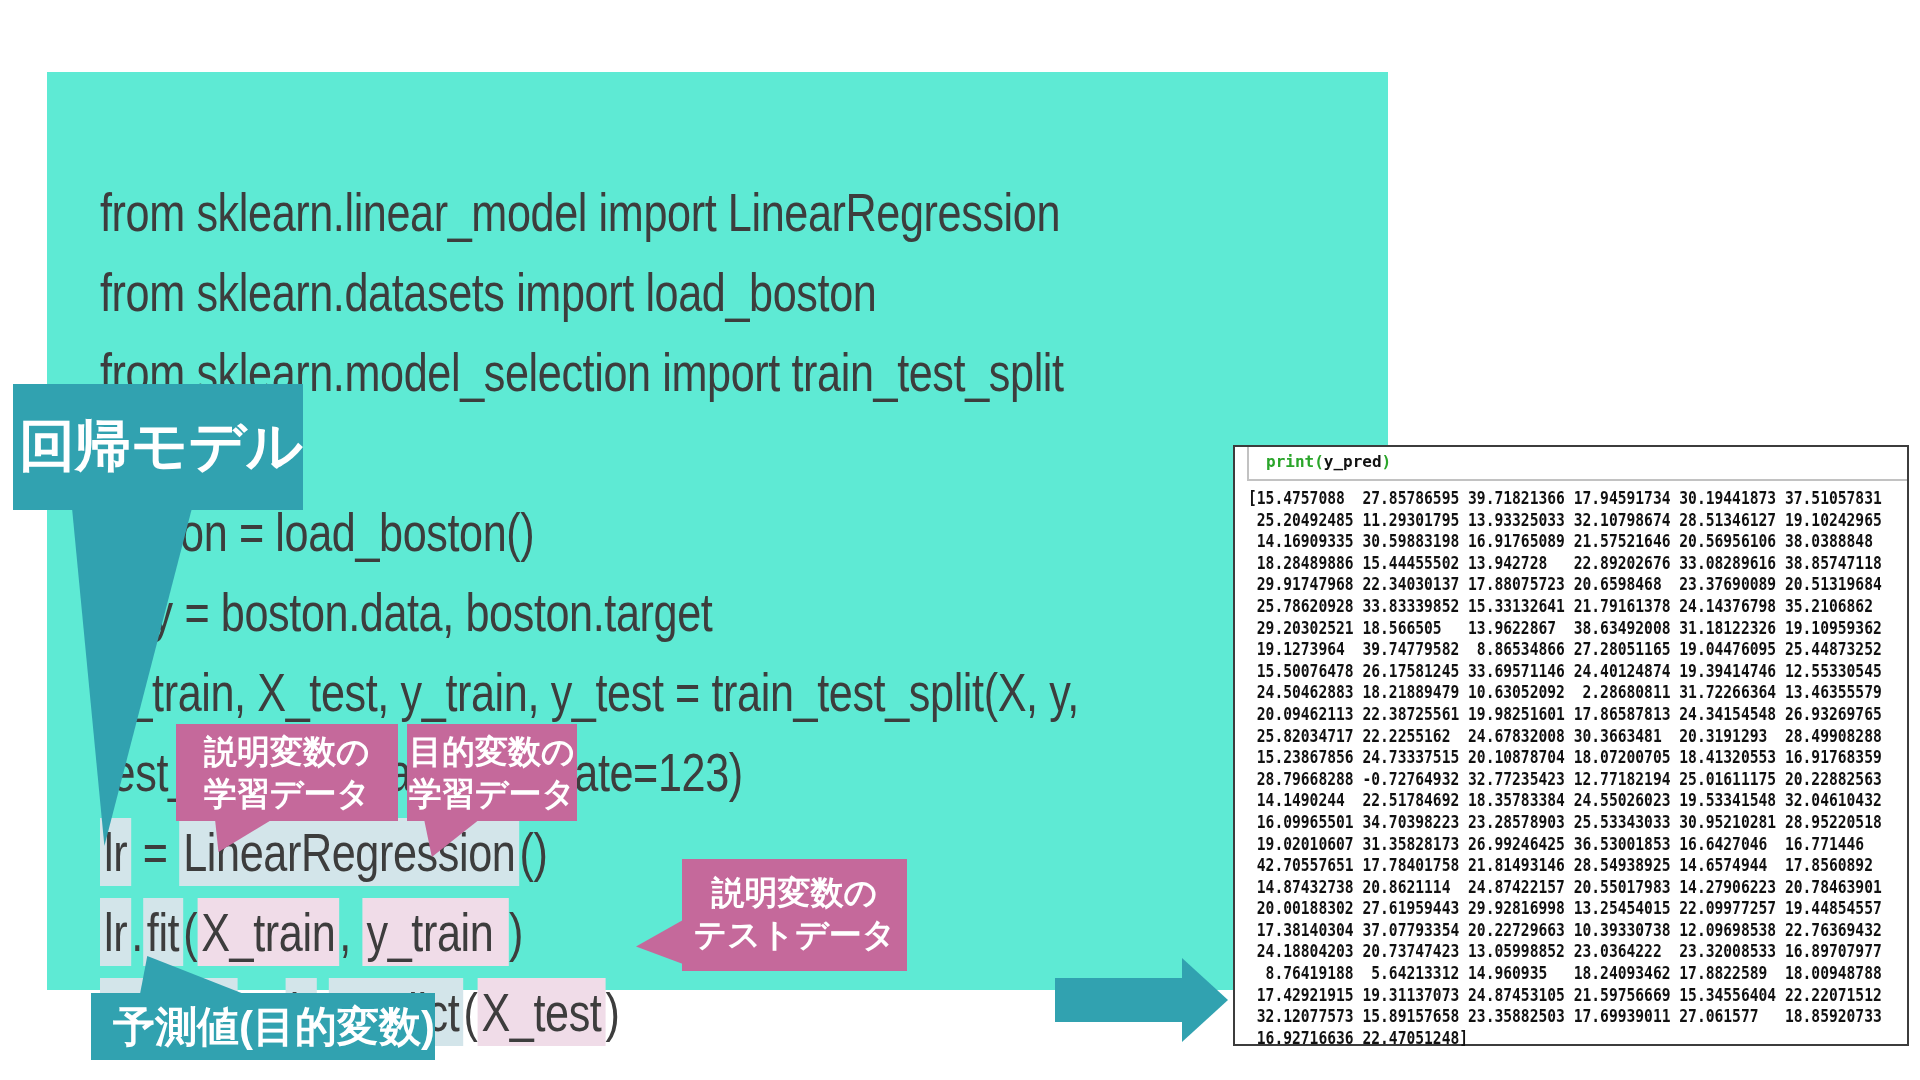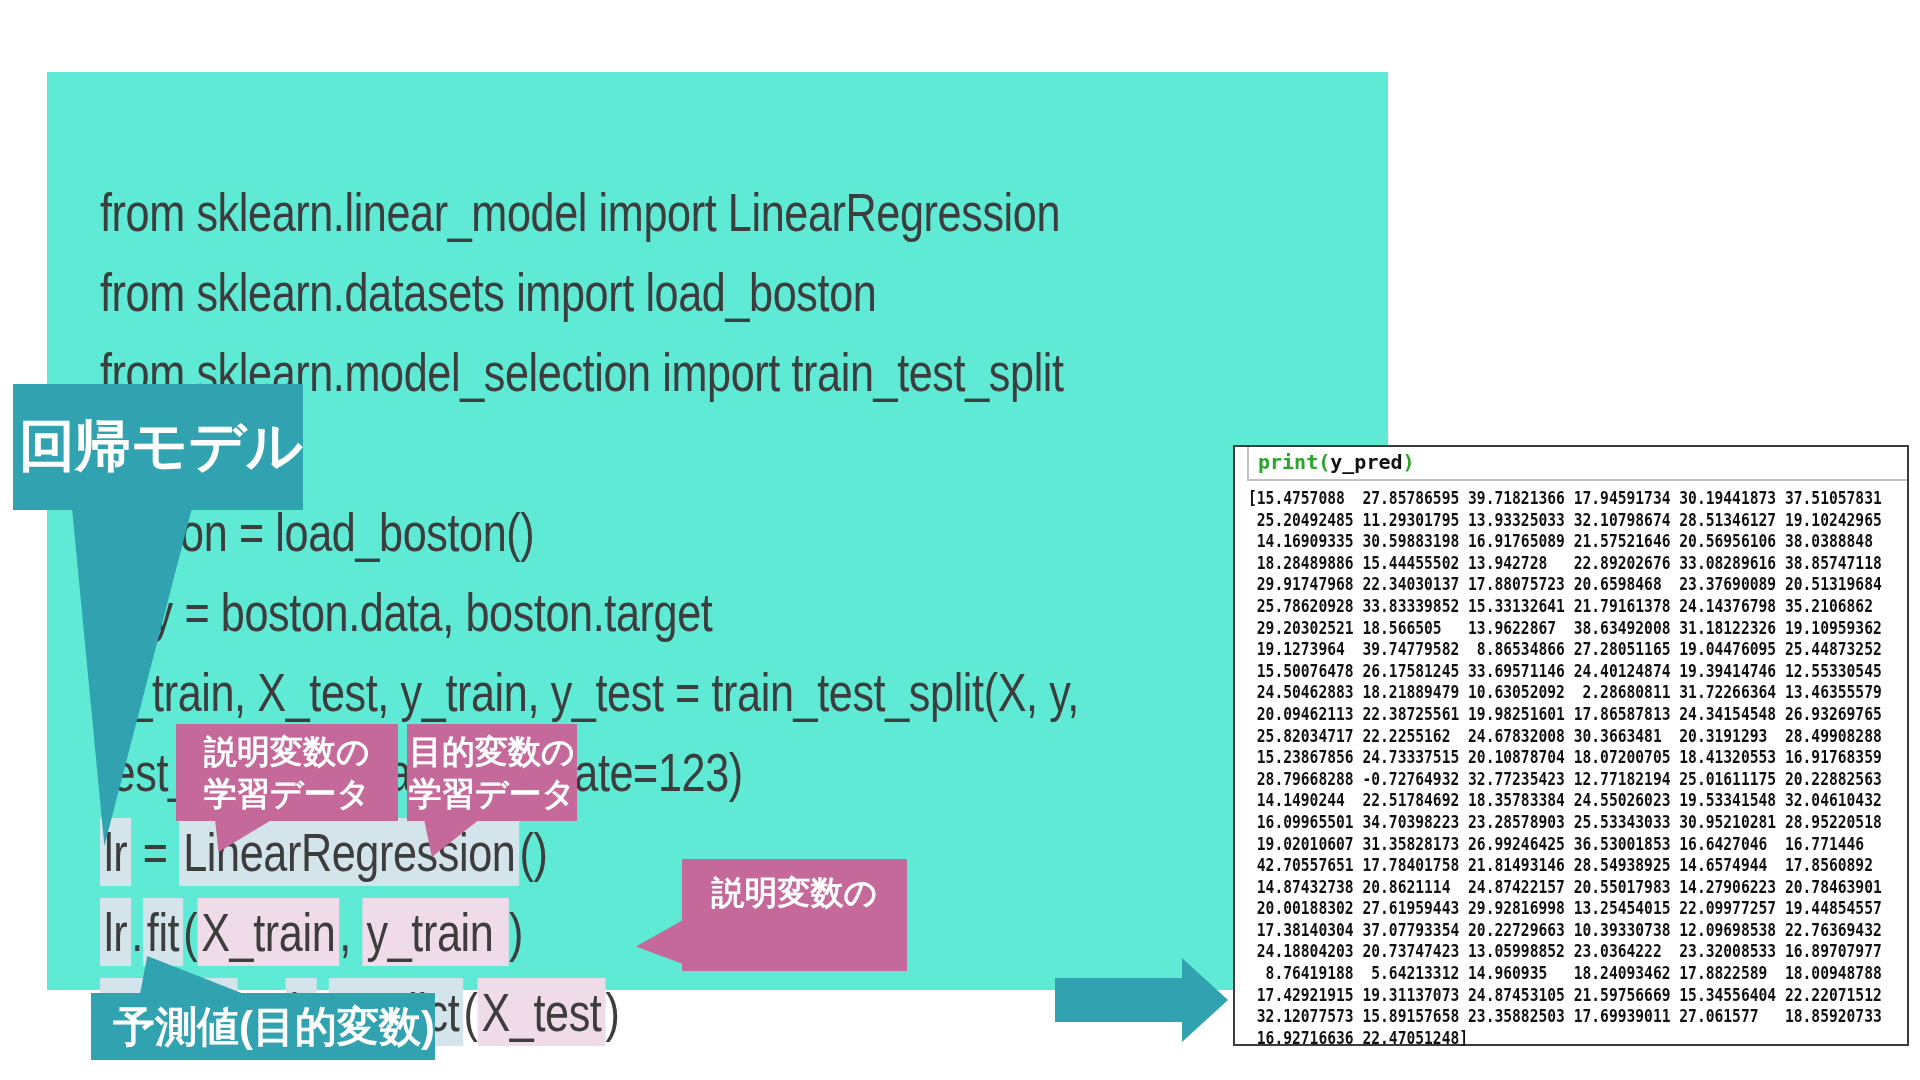--- a/index.html
+++ b/index.html
@@ -57,24 +57,24 @@
   #arrow-shaft { position:absolute; left:1055px; top:978px; width:127px; height:44px; }
   #arrow-head  { position:absolute; left:1182px; top:958px; width:46px; height:84px;
     clip-path:polygon(0 0, 100% 50%, 0 100%); }
 
   
   #output-panel {
     position:absolute; left:1233px; top:445px; width:676px; height:601px;
     background:#ffffff; border:2px solid #3c3c3c; box-sizing:border-box;
   }
   .panel-header {
-    margin-left:12px; height:32px; line-height:30px; padding-left:9px;
+    margin-left:12px; height:32px; line-height:30px; padding-left:17px;
     border-left:2px solid #c2c2c2; border-bottom:2px solid #c2c2c2;
     font-family:"DejaVu Sans Mono","Liberation Mono",monospace;
-    font-weight:bold; font-size:20px; color:#111111; white-space:pre;
+    font-weight:bold; font-size:16px; color:#111111; white-space:pre;
   }
   .fn-green { color:#2aa52a; }
   .panel-body pre {
     margin:7px 0 0 13px;
     font-family:"DejaVu Sans Mono","Liberation Mono",monospace;
     font-weight:bold; font-size:17px; line-height:21.6px; color:#111111;
     white-space:pre; transform:scaleX(0.86); transform-origin:0 0;
   }
 </style>
 </head>
@@ -106,20 +106,21 @@
 <div id="co-xtrain-wedge" class="wedge pink"></div>
 
 <div id="co-ytrain" class="co-box pink co-2line">
   <div>目的変数の</div>
   <div>学習データ</div>
 </div>
 <div id="co-ytrain-wedge" class="wedge pink"></div>
 
 <div id="co-xtest" class="co-box pink co-2line">
   <div>説明変数の</div>
+  <div>テストデータ</div>
 </div>
 <div id="co-xtest-wedge" class="wedge pink"></div>
 
 <div id="co-ypred" class="co-box teal">予測値(目的変数)</div>
 <div id="co-ypred-wedge" class="wedge teal"></div>
 
 <div id="arrow-shaft" class="teal"></div>
 <div id="arrow-head" class="teal"></div>
 
 <div id="output-panel">

